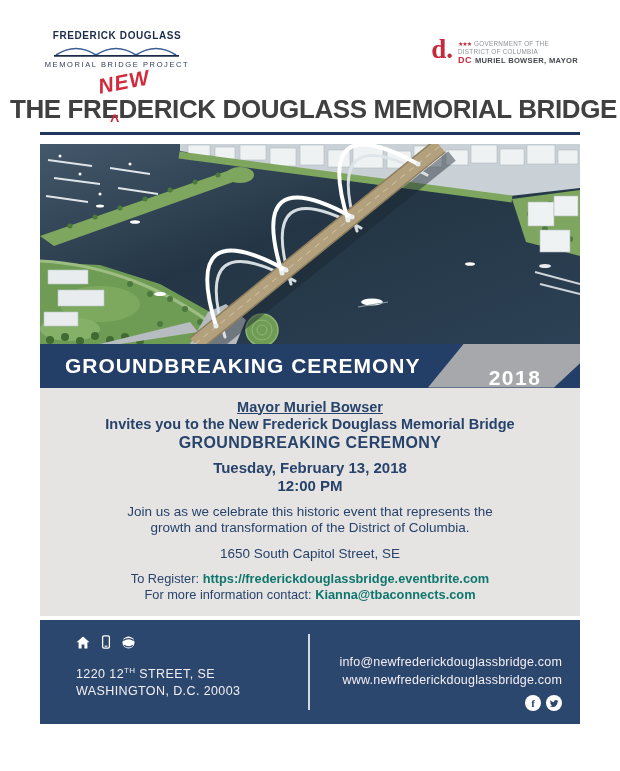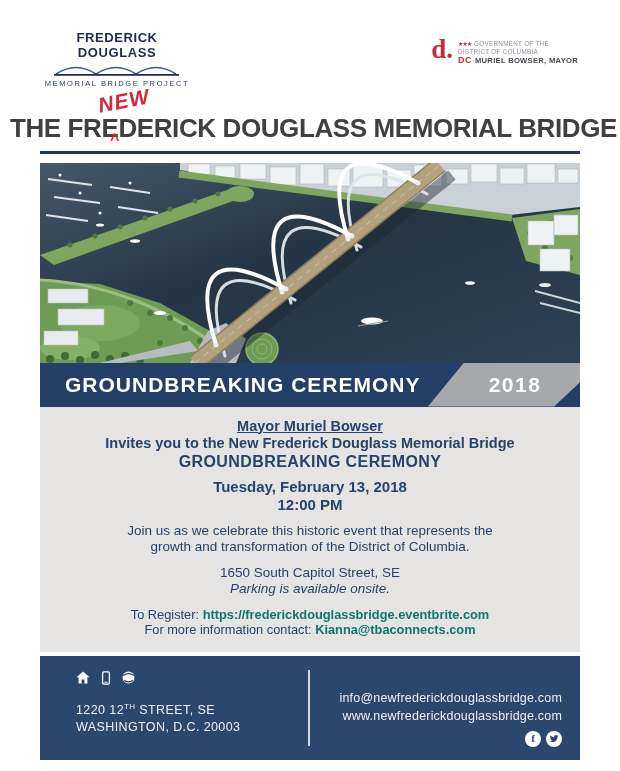--- a/index.html
+++ b/index.html
@@ -3,21 +3,21 @@
 <meta charset="utf-8">
 <style>
   * { margin:0; padding:0; box-sizing:border-box; }
   html,body { background:#ffffff; }
   body { font-family:"Liberation Sans", sans-serif; }
   .page { position:relative; width:620px; height:771px; background:#ffffff; margin:0 auto; overflow:hidden; outline:1px solid #e0e0e0; }
 
   
   .header { display:flex; justify-content:space-between; align-items:flex-start; padding:30px 42px 0 42px; }
   .project-logo { width:150px; text-align:center; }
-  .pl-top { font-size:13px; font-weight:bold; letter-spacing:.6px; color:#1c2b4a; }
+  .pl-top { font-size:10px; font-weight:bold; letter-spacing:.6px; color:#1c2b4a; }
   .pl-arches { display:block; margin:1px auto 0; }
   .pl-bottom { font-size:7.5px; letter-spacing:1.6px; color:#32405c; margin-top:1px; }
 
   .dc-logo { display:flex; align-items:flex-start; gap:5px; margin-top:8px; }
   .d-mark { font-family:"Liberation Serif", serif; font-weight:bold; font-size:27px; line-height:22px; color:#c4293c; }
   .dc-col { display:flex; flex-direction:column; align-items:flex-start; margin-top:2px; }
   .dc-row { display:flex; align-items:center; gap:3px; }
   .dc-stars { color:#c4293c; font-size:6px; letter-spacing:-1px; }
   .dc-dc { color:#c4293c; font-size:9px; font-weight:bold; letter-spacing:.5px; }
   .dc-small { font-size:6.3px; letter-spacing:.3px; color:#8d9298; line-height:7.5px; }
@@ -32,21 +32,21 @@
 
   
   .figure { margin:9px 40px 0; height:200px; line-height:0; }
   .figure svg { width:100%; height:100%; }
 
   
   .banner { position:relative; margin:0 40px; height:44px; background:#233f68; overflow:hidden; }
   .banner-title { position:absolute; left:25px; top:0; line-height:44px; color:#ffffff; font-weight:bold; font-size:21px; letter-spacing:1px; }
   .banner-year-wrap { position:absolute; left:388px; top:0; width:152px; height:44px; background:#a6a8ab;
     clip-path:polygon(36px 0%, 100% 0%, 100% 45%, 126px 100%, 0% 100%); }
-  .banner-year { position:absolute; left:38px; right:16px; top:0; line-height:44px; text-align:center; color:#ffffff; font-weight:bold; font-size:21px; letter-spacing:1.5px; }
+  .banner-year { position:absolute; left:38px; right:16px; top:12px; line-height:44px; text-align:center; color:#ffffff; font-weight:bold; font-size:21px; letter-spacing:1.5px; }
 
   
   .invite-body { margin:0 40px; background:#e5e4e2; text-align:center; color:#27436b; padding:11px 10px 14px; }
   .host { font-size:14.5px; line-height:17px; font-weight:bold;text-decoration:underline; }
   .invite-line { font-size:14.5px; line-height:17px; font-weight:bold; }
   .ceremony { font-size:16px; line-height:20px; font-weight:bold; letter-spacing:.4px; }
   .when { margin-top:6px; font-size:15px; line-height:18px; font-weight:bold; }
   .desc { margin-top:9px; font-size:13.5px; line-height:16.5px; }
   .where { margin-top:9px; font-size:13.5px; line-height:16.5px; }
   .parking { font-style:italic; }
@@ -265,21 +265,20 @@
     <div class="when">
       <div>Tuesday, February 13, 2018</div>
       <div>12:00 PM</div>
     </div>
     <div class="desc">
       <div>Join us as we celebrate this historic event that represents the</div>
       <div>growth and transformation of the District of Columbia.</div>
     </div>
     <div class="where">
       <div>1650 South Capitol Street, SE</div>
-      <div class="parking">Parking is available onsite.</div>
     </div>
     <div class="register">
       <div>
         <span>To Register: </span><span class="lnk">https://frederickdouglassbridge.eventbrite.com</span>
       </div>
       <div>
         <span>For more information contact: </span><span class="lnk">Kianna@tbaconnects.com</span>
       </div>
     </div>
   </div>

